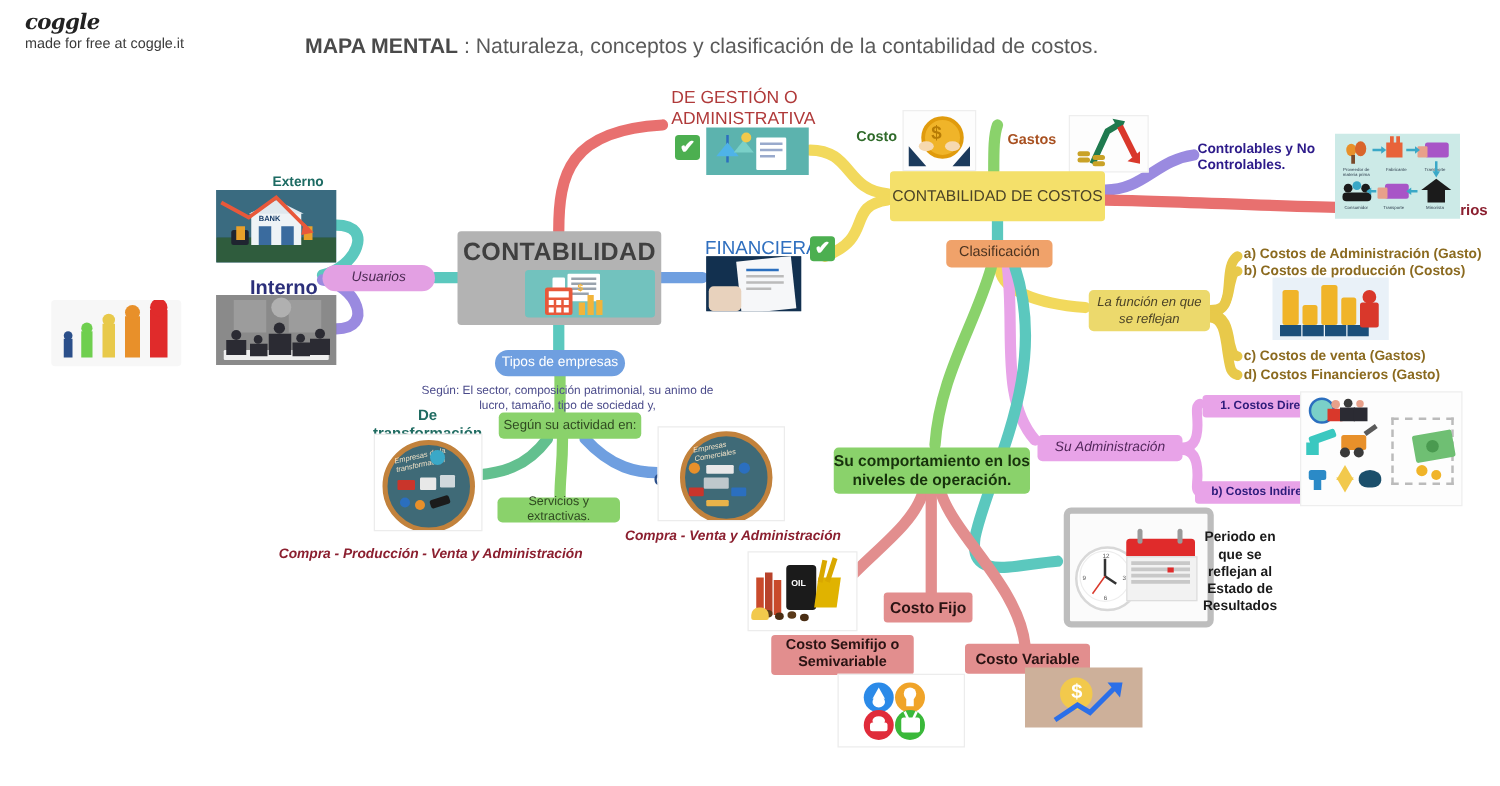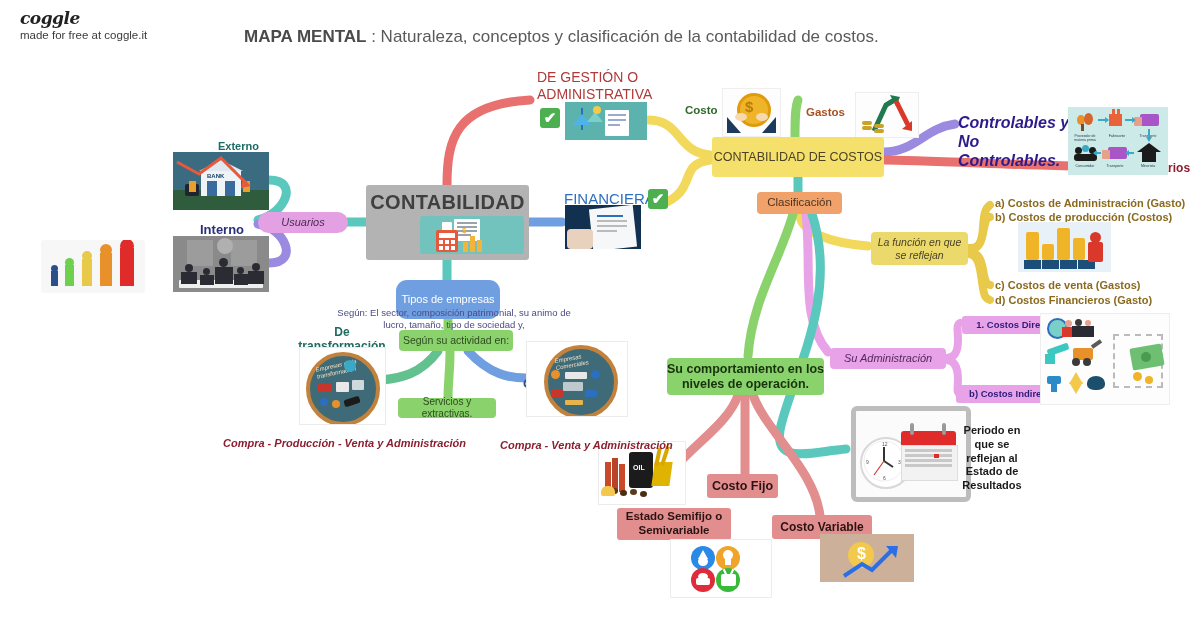--- a/index.html
+++ b/index.html
@@ -54,21 +54,21 @@
   }
   .n-clasif{
     left:757px;top:192px;width:85px;height:22px;background:#f0a26a;
     color:#4b3320;font-size:11.5px;border-radius:4px;
   }
   .n-usuarios{
     left:258px;top:212px;width:90px;height:21px;background:#e3a0e3;
     color:#4b2a52;font-size:11px;font-style:italic;border-radius:11px;
   }
   .n-tipos{
-    left:396px;top:280px;width:104px;height:39px;background:#6f9fe0;
+    left:396px;top:280px;width:104px;height:21px;background:#6f9fe0;
     color:#ffffff;font-size:11px;border-radius:11px;
   }
   .n-segun{
     left:399px;top:330px;width:114px;height:21px;background:#8ad26b;
     color:#2f4a21;font-size:10.5px;border-radius:4px;
   }
   .n-serv{
     left:398px;top:398px;width:98px;height:20px;background:#8ad26b;
     color:#2f4a21;font-size:10px;border-radius:4px;
   }
@@ -107,33 +107,33 @@
 
   
   .lbl{position:absolute;white-space:pre;}
   .lbl.wrap{white-space:normal;}
 
   .t-gestion{left:537px;top:69px;width:180px;font-size:14px;color:#b03a3a;line-height:1.18;}
   .t-financiera{left:564px;top:190px;font-size:15px;color:#2f6fbf;}
   .t-costo{left:685px;top:104px;font-size:11.5px;font-weight:bold;color:#2f6a2a;}
   .t-gasto{left:806px;top:106px;font-size:11.5px;font-weight:bold;color:#a85020;}
   .t-externo{left:218px;top:140px;font-size:11px;font-weight:bold;color:#1d6b63;}
-  .t-interno{left:200px;top:222px;font-size:13px;font-weight:bold;color:#2b2f7a;}
-  .t-controlables{left:958px;top:113px;width:120px;font-size:16px;font-weight:bold;color:#2d1b8a;line-height:1.2;font-style:italic;}
+  .t-interno{left:200px;top:222px;font-size:16px;font-weight:bold;color:#2b2f7a;}
+  .t-controlables{left:958px;top:113px;width:120px;font-size:11px;font-weight:bold;color:#2d1b8a;line-height:1.2;}
   .t-totales{left:1083px;top:161px;font-size:12px;font-weight:bold;color:#8b1f2f;white-space:nowrap;}
   .t-a{left:995px;top:197px;font-size:11px;font-weight:bold;color:#8b6a1f;}
   .t-b{left:995px;top:211px;font-size:11px;font-weight:bold;color:#8b6a1f;}
   .t-c{left:995px;top:279px;font-size:11px;font-weight:bold;color:#8b6a1f;}
   .t-d{line-height:1.2;left:995px;top:294px;font-size:11px;font-weight:bold;color:#8b6a1f;}
   .t-periodo{left:960px;top:424px;width:64px;font-size:11px;font-weight:bold;color:#1a1a1a;text-align:center;line-height:1.25;}
   .t-segun-desc{left:334px;top:307px;width:240px;font-size:9.5px;color:#4a4a8a;text-align:center;line-height:1.25;}
   .t-detransf{left:296px;top:325px;width:92px;font-size:12px;font-weight:bold;color:#1f6b61;text-align:center;line-height:1.2;}
   .t-comercial{left:523px;top:332px;font-size:13px;font-weight:bold;color:#2b4f8a;margin-top:44px;}
   .t-cpva{left:223px;top:437px;font-size:11px;font-weight:bold;font-style:italic;color:#8b1f2f;}
-  .t-cva{left:500px;top:439px;font-size:11px;font-weight:bold;font-style:italic;color:#8b1f2f;}
+  .t-cva{left:500px;top:423px;font-size:11px;font-weight:bold;font-style:italic;color:#8b1f2f;}
 
   
   .check{
     position:absolute;width:20px;height:20px;background:#4caf50;border-radius:3px;
     color:#fff;font-size:15px;line-height:20px;text-align:center;font-weight:bold;
   }
   .chk-gestion{left:540px;top:108px;}
   .chk-fin{left:648px;top:189px;}
   .plainimg{position:absolute;overflow:hidden;}
 
@@ -458,21 +458,21 @@
     <div class="cir" style="left:46px;top:62px;width:18px;height:14px;background:#1b4f6b;border-radius:50% 50% 40% 40%;"></div>
     <div class="sq" style="left:72px;top:20px;width:46px;height:50px;border:2px dashed #bbb;"></div>
     <div class="sq" style="left:90px;top:32px;width:32px;height:22px;background:#6fbf73;border-radius:2px;transform:rotate(-10deg);"></div>
     <div class="cir" style="left:100px;top:38px;width:10px;height:10px;background:#4a9a50;"></div>
     <div class="cir" style="left:92px;top:58px;width:9px;height:9px;background:#f0b429;"></div>
     <div class="cir" style="left:104px;top:62px;width:8px;height:8px;background:#f0b429;"></div>
   </div>
 
   <div class="node n-comport">Su comportamiento en los niveles de operación.</div>
   <div class="node n-fijo">Costo Fijo</div>
-  <div class="node n-semi">Estado Semifijo o Semivariable</div>
+  <div class="node n-semi">Costo Semifijo o Semivariable</div>
   <div class="node n-var">Costo Variable</div>
 
   <div class="plainimg img-oil">
     <div class="sq" style="left:6px;top:20px;width:6px;height:30px;background:#c94a2b;"></div>
     <div class="sq" style="left:13px;top:16px;width:6px;height:34px;background:#b8432b;"></div>
     <div class="sq" style="left:20px;top:22px;width:6px;height:28px;background:#c94a2b;"></div>
     <div class="sq" style="left:30px;top:10px;width:24px;height:36px;background:#1b1b1b;border-radius:3px;"></div>
     <div class="abs" style="left:34px;top:22px;font-size:7px;font-weight:bold;color:#fff;">OIL</div>
     <div class="sq" style="left:54px;top:20px;width:18px;height:24px;background:#e0b300;transform:skewX(-8deg);"></div>
     <div class="sq" style="left:57px;top:6px;width:4px;height:18px;background:#d9a800;transform:rotate(12deg);"></div>

